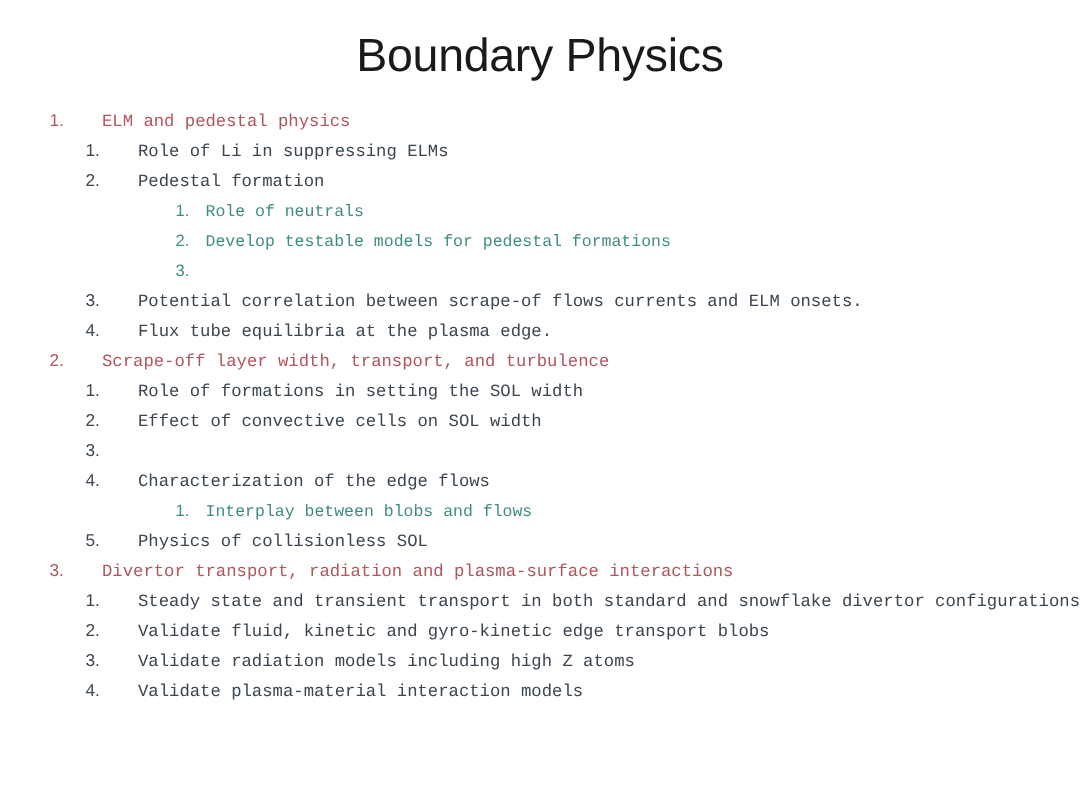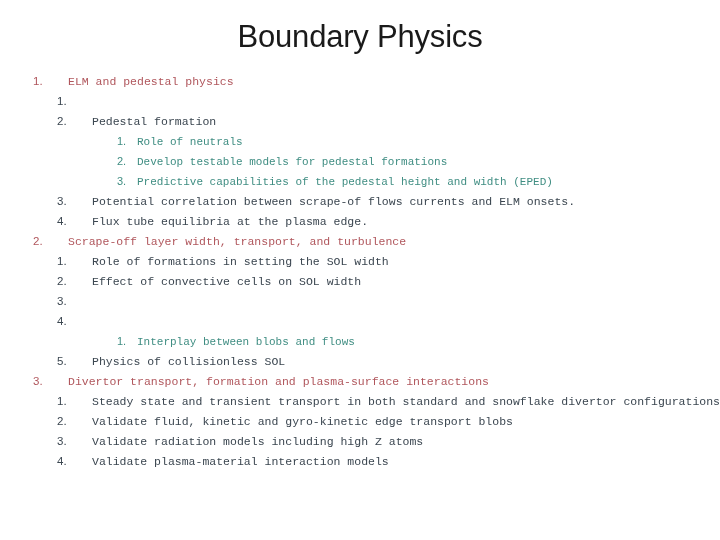--- a/index.html
+++ b/index.html
@@ -104,36 +104,36 @@
 
   <div class="slide-title">Boundary Physics</div>
 
   <div class="outline">
       <div class="item lvl1">
         <span class="marker">1.</span>
         <span class="text">ELM and pedestal physics</span>
       </div>
       <div class="item lvl2">
         <span class="marker">1.</span>
+        <span class="text">Role of Li in suppressing ELMs</span>
       </div>
       <div class="item lvl2">
         <span class="marker">2.</span>
         <span class="text">Pedestal formation</span>
       </div>
       <div class="item lvl3">
         <span class="marker">1.</span>
         <span class="text">Role of neutrals</span>
       </div>
       <div class="item lvl3">
         <span class="marker">2.</span>
         <span class="text">Develop testable models for pedestal formations</span>
       </div>
       <div class="item lvl3">
         <span class="marker">3.</span>
-        <span class="text">Predictive capabilities of the pedestal height and width (EPED)</span>
       </div>
       <div class="item lvl2">
         <span class="marker">3.</span>
         <span class="text">Potential correlation between scrape-of flows currents and ELM onsets.</span>
       </div>
       <div class="item lvl2">
         <span class="marker">4.</span>
         <span class="text">Flux tube equilibria at the plasma edge.</span>
       </div>
       <div class="item lvl1">
@@ -146,32 +146,33 @@
       </div>
       <div class="item lvl2">
         <span class="marker">2.</span>
         <span class="text">Effect of convective cells on SOL width</span>
       </div>
       <div class="item lvl2">
         <span class="marker">3.</span>
       </div>
       <div class="item lvl2">
         <span class="marker">4.</span>
+        <span class="text">Characterization of the edge flows</span>
       </div>
       <div class="item lvl3">
         <span class="marker">1.</span>
         <span class="text">Interplay between blobs and flows</span>
       </div>
       <div class="item lvl2">
         <span class="marker">5.</span>
         <span class="text">Physics of collisionless SOL</span>
       </div>
       <div class="item lvl1">
         <span class="marker">3.</span>
-        <span class="text">Divertor transport, formation and plasma-surface interactions</span>
+        <span class="text">Divertor transport, radiation and plasma-surface interactions</span>
       </div>
       <div class="item lvl2">
         <span class="marker">1.</span>
         <span class="text">Steady state and transient transport in both standard and snowflake divertor configurations</span>
       </div>
       <div class="item lvl2">
         <span class="marker">2.</span>
         <span class="text">Validate fluid, kinetic and gyro-kinetic edge transport blobs</span>
       </div>
       <div class="item lvl2">

